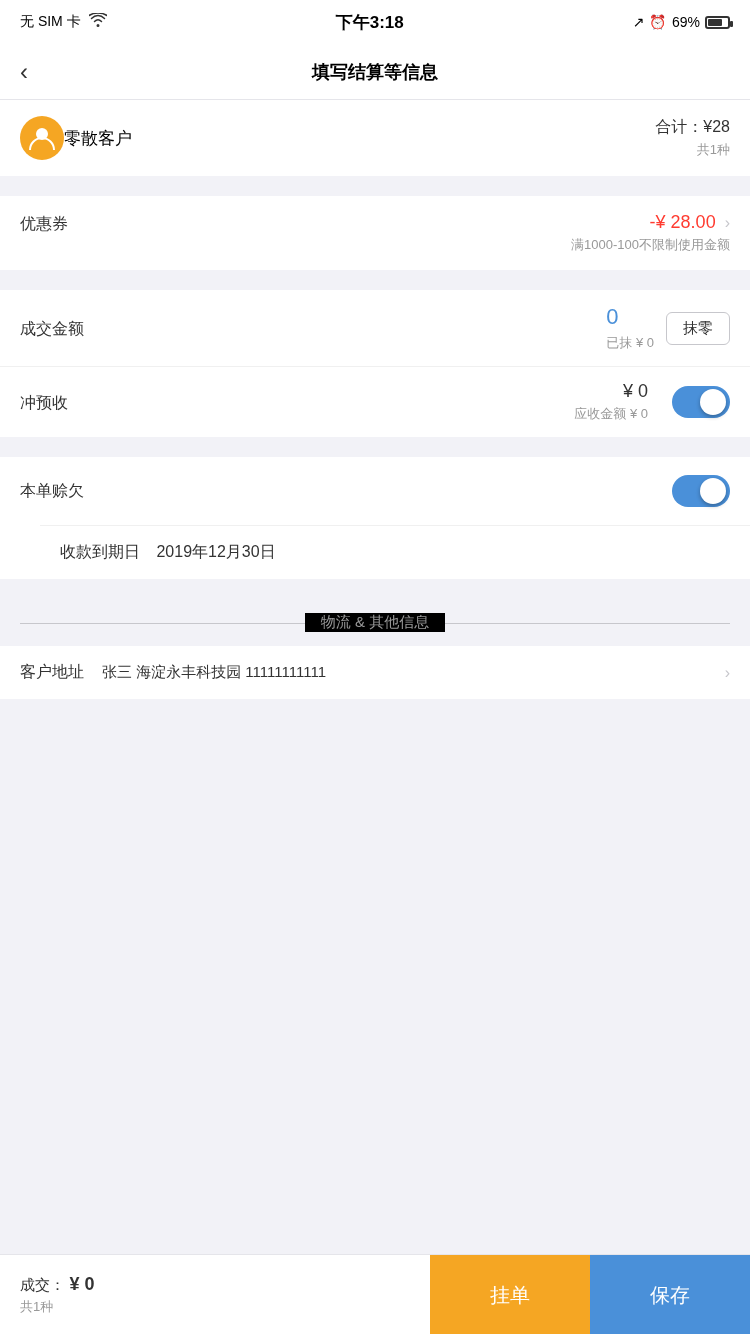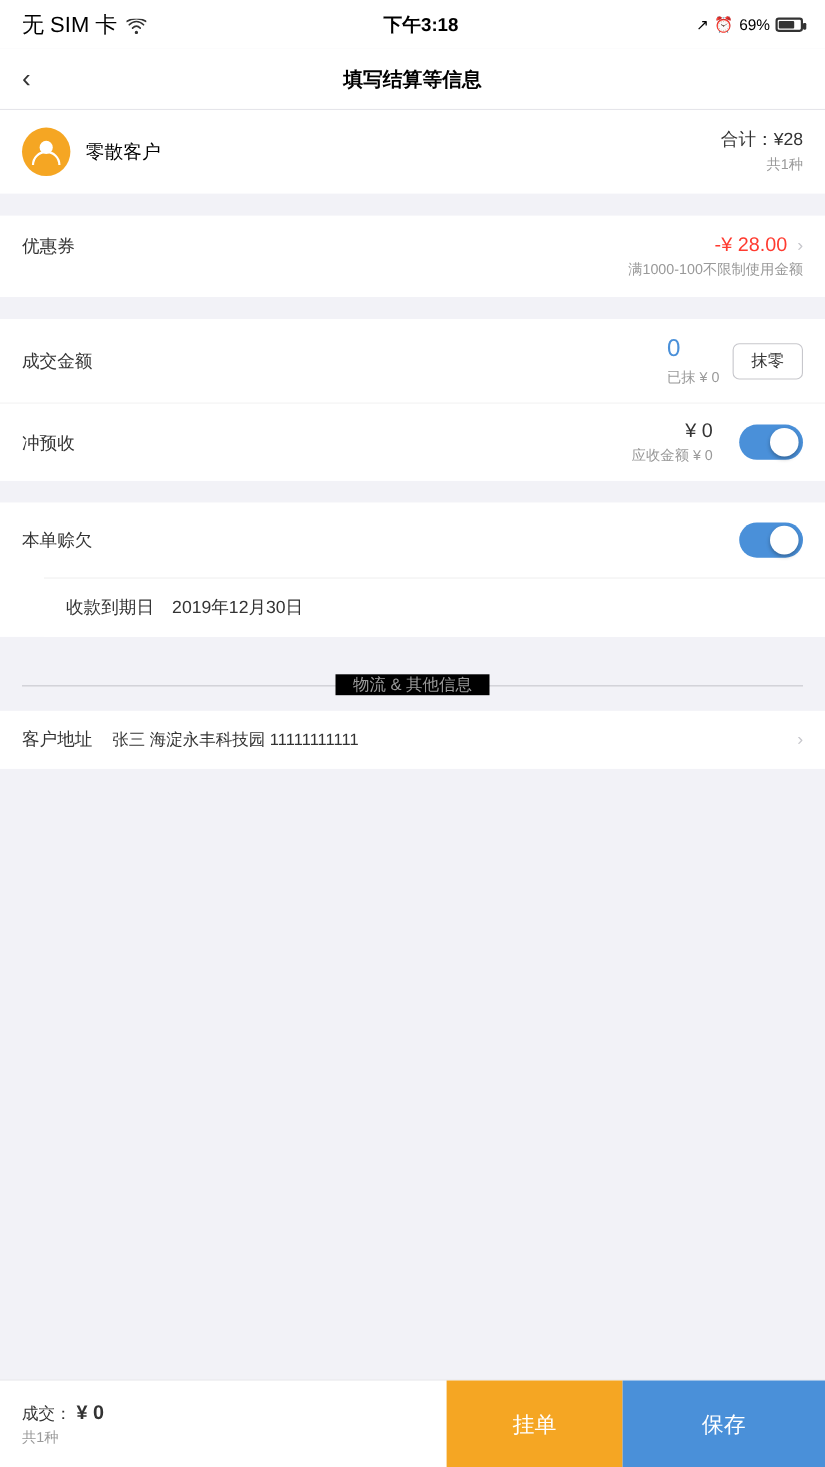--- a/index.html
+++ b/index.html
@@ -17,21 +17,21 @@
     .status-bar {
       background: #fff;
       height: 44px;
       display: flex;
       align-items: center;
       justify-content: space-between;
       padding: 0 20px;
       font-size: 15px;
       font-weight: 500;
     }
-    .status-left { display: flex; align-items: flex-end; gap: 8px; font-size: 20px; }
+    .status-left { display: flex; align-items: center; gap: 8px; font-size: 14px; }
     .status-center { font-size: 17px; font-weight: 600; }
     .status-right { display: flex; align-items: center; gap: 5px; font-size: 14px; }
     .wifi-icon { font-size: 16px; }
     .battery-icon {
       display: inline-block; width: 25px; height: 13px;
       border: 2px solid #333; border-radius: 3px; position: relative;
     }
     .battery-icon::after {
       content: ''; position: absolute; right: -5px; top: 3px;
       width: 3px; height: 6px; background: #333; border-radius: 1px;
@@ -73,21 +73,21 @@
     }
 
     
     .customer-row {
       background: #fff;
       padding: 16px 20px;
       display: flex;
       align-items: center;
       justify-content: space-between;
     }
-    .customer-left { display: flex; align-items: center; gap: 14px; }
+    .customer-left { display: flex; align-items: center; }
     .avatar {
       width: 44px; height: 44px; border-radius: 50%;
       background: #f5a623;
       display: flex; align-items: center; justify-content: center;
     }
     .avatar svg { width: 28px; height: 28px; }
     .customer-name { font-size: 17px; font-weight: 500; color: #000; }
     .customer-right { text-align: right; }
     .total-amount { font-size: 16px; color: #333; font-weight: 500; }
     .total-count { font-size: 13px; color: #999; margin-top: 3px; }
@@ -227,21 +227,21 @@
     .bottom-count { font-size: 13px; color: #999; margin-top: 3px; }
     .bottom-btn-wrap { display: flex; height: 100%; }
     .btn-hold {
       width: 160px; height: 80px;
       background: #f5a623;
       display: flex; align-items: center; justify-content: center;
       font-size: 20px; color: #fff; font-weight: 500;
       cursor: pointer;
     }
     .btn-save {
-      width: 184px; height: 80px;
+      width: 160px; height: 80px;
       background: #4a90d9;
       display: flex; align-items: center; justify-content: center;
       font-size: 20px; color: #fff; font-weight: 500;
       cursor: pointer;
     }
   </style>
 </head>
 <body>
 
 <div class="status-bar">

